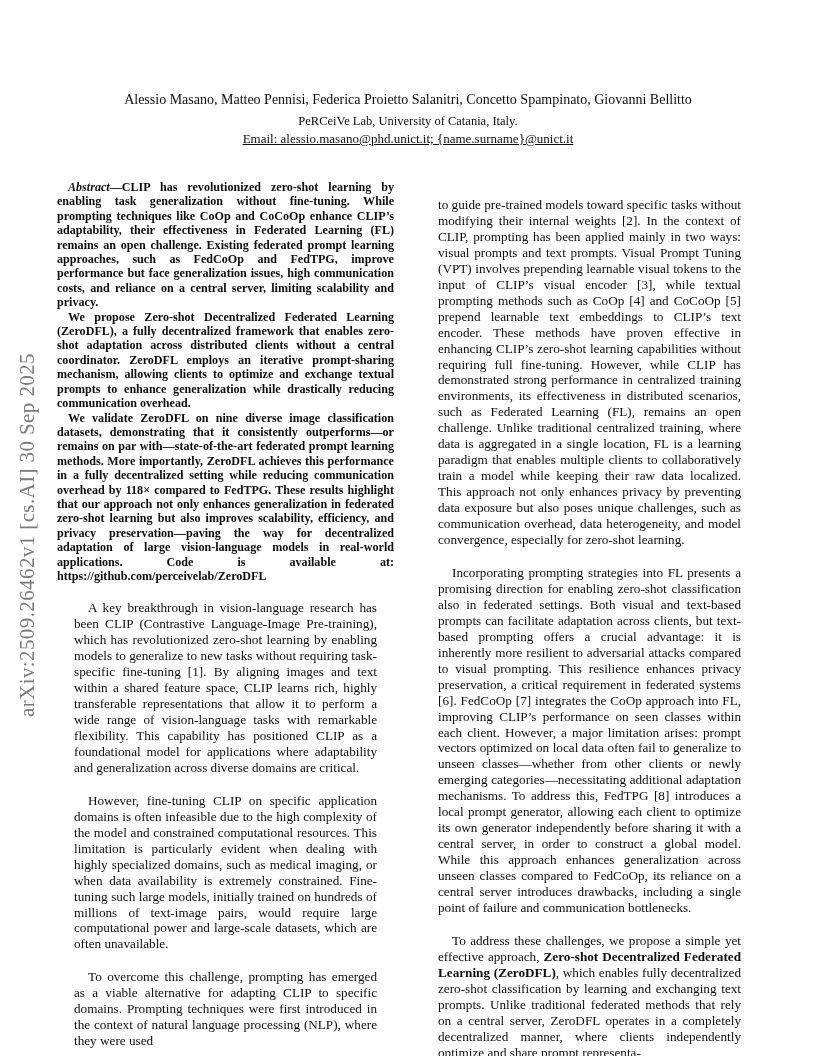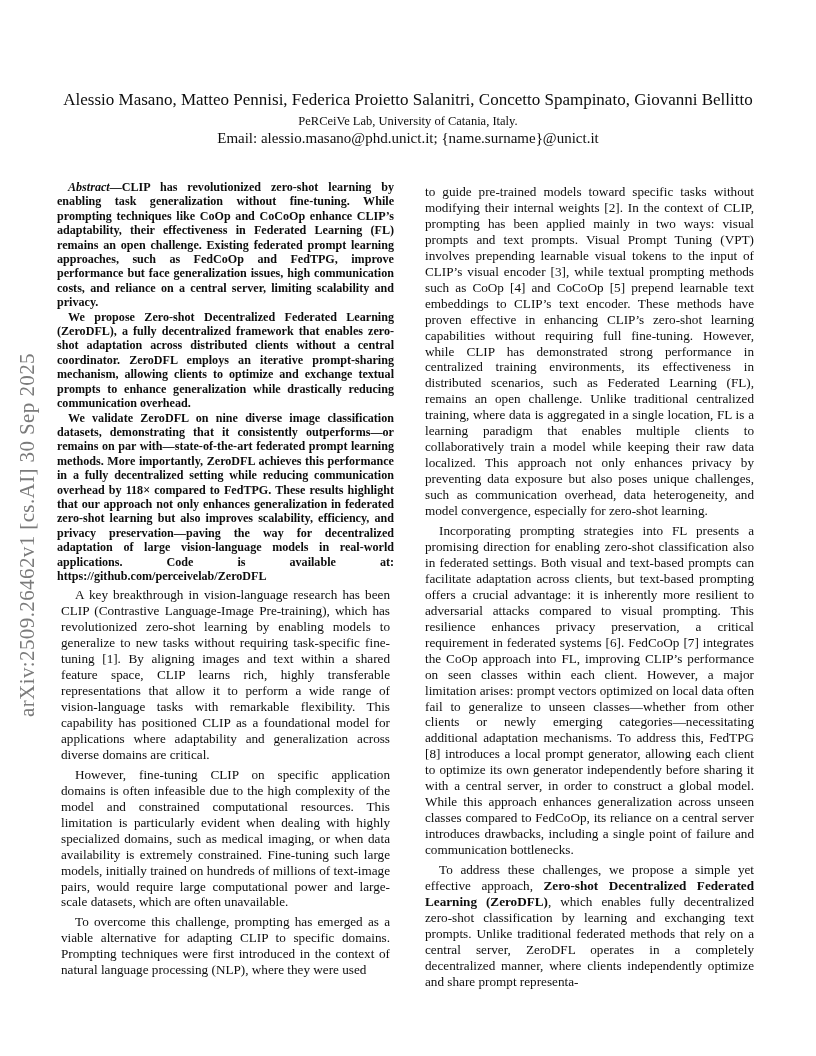--- a/index.html
+++ b/index.html
@@ -19,23 +19,23 @@
     left: 27px;
     transform: translate(-50%, -50%) rotate(-90deg);
     transform-origin: center center;
     white-space: nowrap;
     font-size: 21px;
     color: #7b7b7b;
     letter-spacing: 0.4px;
   }
   .header { text-align: center; padding-top: 68px; }
   .title { font-size: 29px; line-height: 34px; font-weight: normal; margin: 0; }
-  .authors { font-size: 17px; line-height: 17px; margin-top: 23px; }
+  .authors { font-size: 14px; line-height: 17px; margin-top: 23px; }
   .affiliation { font-size: 12.5px; line-height: 15px; margin-top: 6px; }
-  .email { font-size: 15px; line-height: 15px; margin-top: 2px; }
+  .email { font-size: 13px; line-height: 15px; margin-top: 2px; text-decoration: underline; }
   .columns {
     display: flex;
     gap: 27px;
     padding: 0 57px;
     margin-top: 34px;
   }
   .col { width: 337px; }
   .abstract p {
     margin: 0;
     font-size: 12.1px;
@@ -48,21 +48,21 @@
   .abstract .abstract-label { font-style: italic; }
   .section-heading {
     text-align: center;
     font-size: 13.4px;
     font-weight: normal;
     font-variant: small-caps;
     letter-spacing: 0.6px;
     margin: 14px 0 10px 0;
   }
   .body-text p {
-    margin: 4px;
+    margin: 17px;
     font-size: 13.2px;
     line-height: 15.95px;
     text-align: justify;
     text-indent: 14px;
     hyphens: auto;
   }
   .body-text p.noindent { text-indent: 0; }
 </style>
 </head>
 <body>

